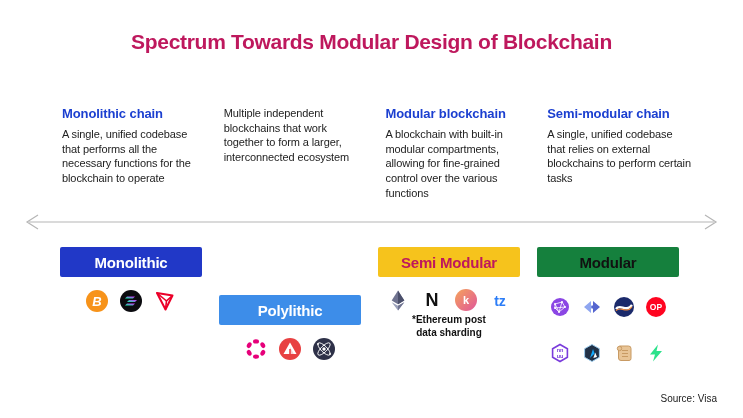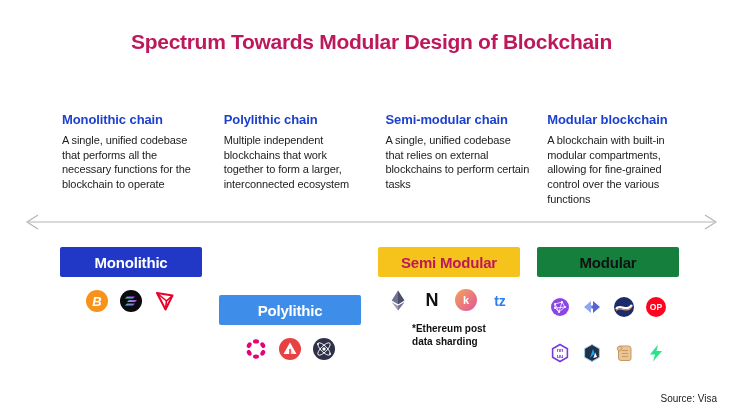--- a/index.html
+++ b/index.html
@@ -2,21 +2,21 @@
 <html><head>
 <meta charset="utf-8">
 <style>
   html,body{margin:0;padding:0;}
   body{font-family:"Liberation Sans",sans-serif;background:#ffffff;}
   .canvas{position:relative;width:743px;height:418px;background:#ffffff;overflow:hidden;}
 
   .title{position:absolute;top:30px;left:0;width:743px;text-align:center;
     font-size:21px;font-weight:bold;color:#be185d;letter-spacing:-0.3px;}
 
-  .cols{position:absolute;top:112px;left:62px;right:52px;
+  .cols{position:absolute;top:106px;left:62px;right:52px;
     display:grid;grid-template-columns:repeat(4,1fr);column-gap:18px;}
   .col-heading{font-size:13px;font-weight:bold;color:#1b3fd0;margin:0 0 6px 0;letter-spacing:-0.1px;}
   .col-desc{font-size:11px;line-height:1.34;color:#222222;letter-spacing:-0.1px;}
 
   .axis{position:absolute;top:213px;left:22px;}
 
   .bands{position:absolute;top:247px;left:60px;right:64px;
     display:grid;grid-template-columns:repeat(4,1fr);column-gap:17px;}
   .band-cell{display:flex;flex-direction:column;align-items:center;}
   .bar{width:100%;height:30px;border-radius:2px;display:flex;align-items:center;justify-content:center;
@@ -26,47 +26,46 @@
   .bar-semi{background:#f6c31c;color:#be185d;}
   .bar-modular{background:#15803d;color:#111111;}
 
   .icon-row{display:flex;gap:12px;justify-content:center;margin-top:13px;}
   .icon-row.small{gap:12px;margin-top:12px;}
   .icon-row.second{margin-top:10px;}
   .ic{width:22px;height:22px;display:inline-flex;align-items:center;justify-content:center;}
   .ic.sm{width:20px;height:36px;}
   .ic svg{display:block;}
 
-  .note{margin-top:11px;font-size:10px;font-weight:bold;color:#111111;line-height:1.3;}
+  .note{margin-top:2px;font-size:10px;font-weight:bold;color:#111111;text-align:center;line-height:1.3;}
 
   .source{position:absolute;right:26px;bottom:14px;font-size:10px;color:#222222;}
 </style>
 </head>
 <body>
 
 <div class="canvas">
 
   <div class="title">Spectrum Towards Modular Design of Blockchain</div>
 
   <div class="cols">
     <div>
       <div class="col-heading">Monolithic chain</div>
       <div class="col-desc">A single, unified codebase that performs all the necessary functions for the blockchain to operate</div>
     </div>
     <div>
-      <div class="col-heading">Polylithic chain</div>
       <div class="col-desc">Multiple independent blockchains that work together to form a larger, interconnected ecosystem</div>
+    </div>
+    <div>
+      <div class="col-heading">Modular blockchain</div>
+      <div class="col-desc">A blockchain with built-in modular compartments, allowing for fine-grained control over the various functions</div>
     </div>
     <div>
       <div class="col-heading">Semi-modular chain</div>
       <div class="col-desc">A single, unified codebase that relies on external blockchains to perform certain tasks</div>
-    </div>
-    <div>
-      <div class="col-heading">Modular blockchain</div>
-      <div class="col-desc">A blockchain with built-in modular compartments, allowing for fine-grained control over the various functions</div>
     </div>
   </div>
 
   <div class="axis">
     <svg width="699" height="18" viewBox="0 0 699 18">
       <line x1="7" y1="9" x2="692" y2="9" stroke="#b5b5b5" stroke-width="1.2"></line>
       <path d="M16,2 L5,9 L16,16" fill="none" stroke="#b5b5b5" stroke-width="1.2"></path>
       <path d="M683,2 L694,9 L683,16" fill="none" stroke="#b5b5b5" stroke-width="1.2"></path>
     </svg>
   </div>

